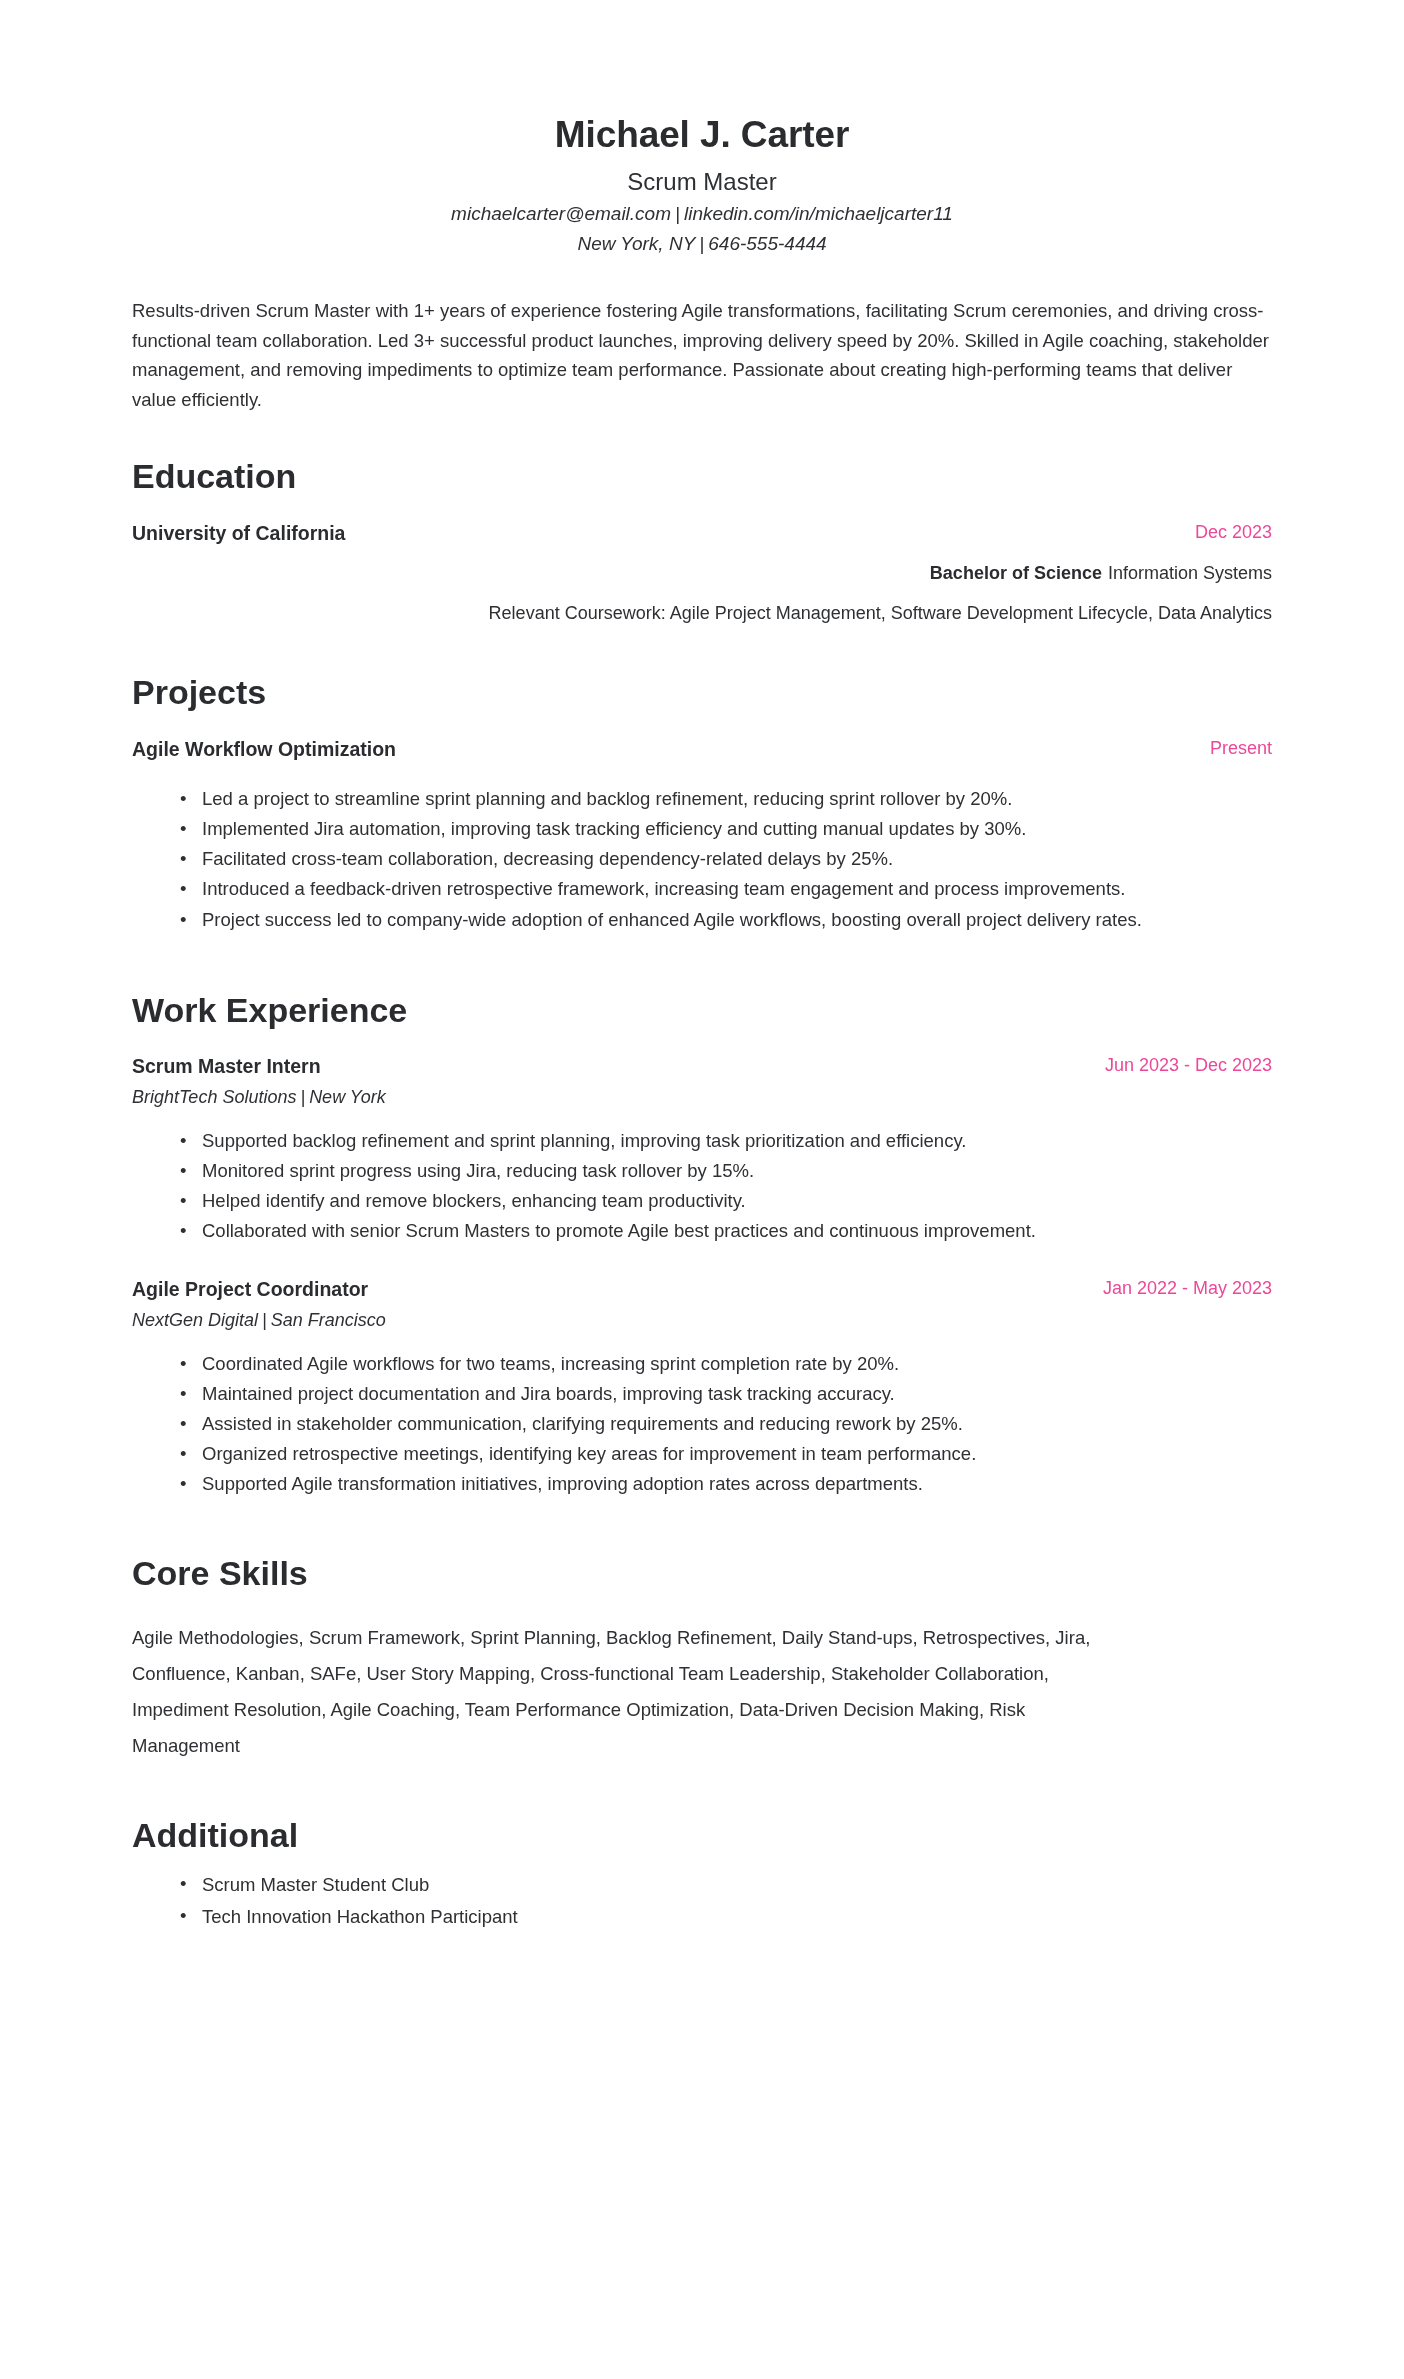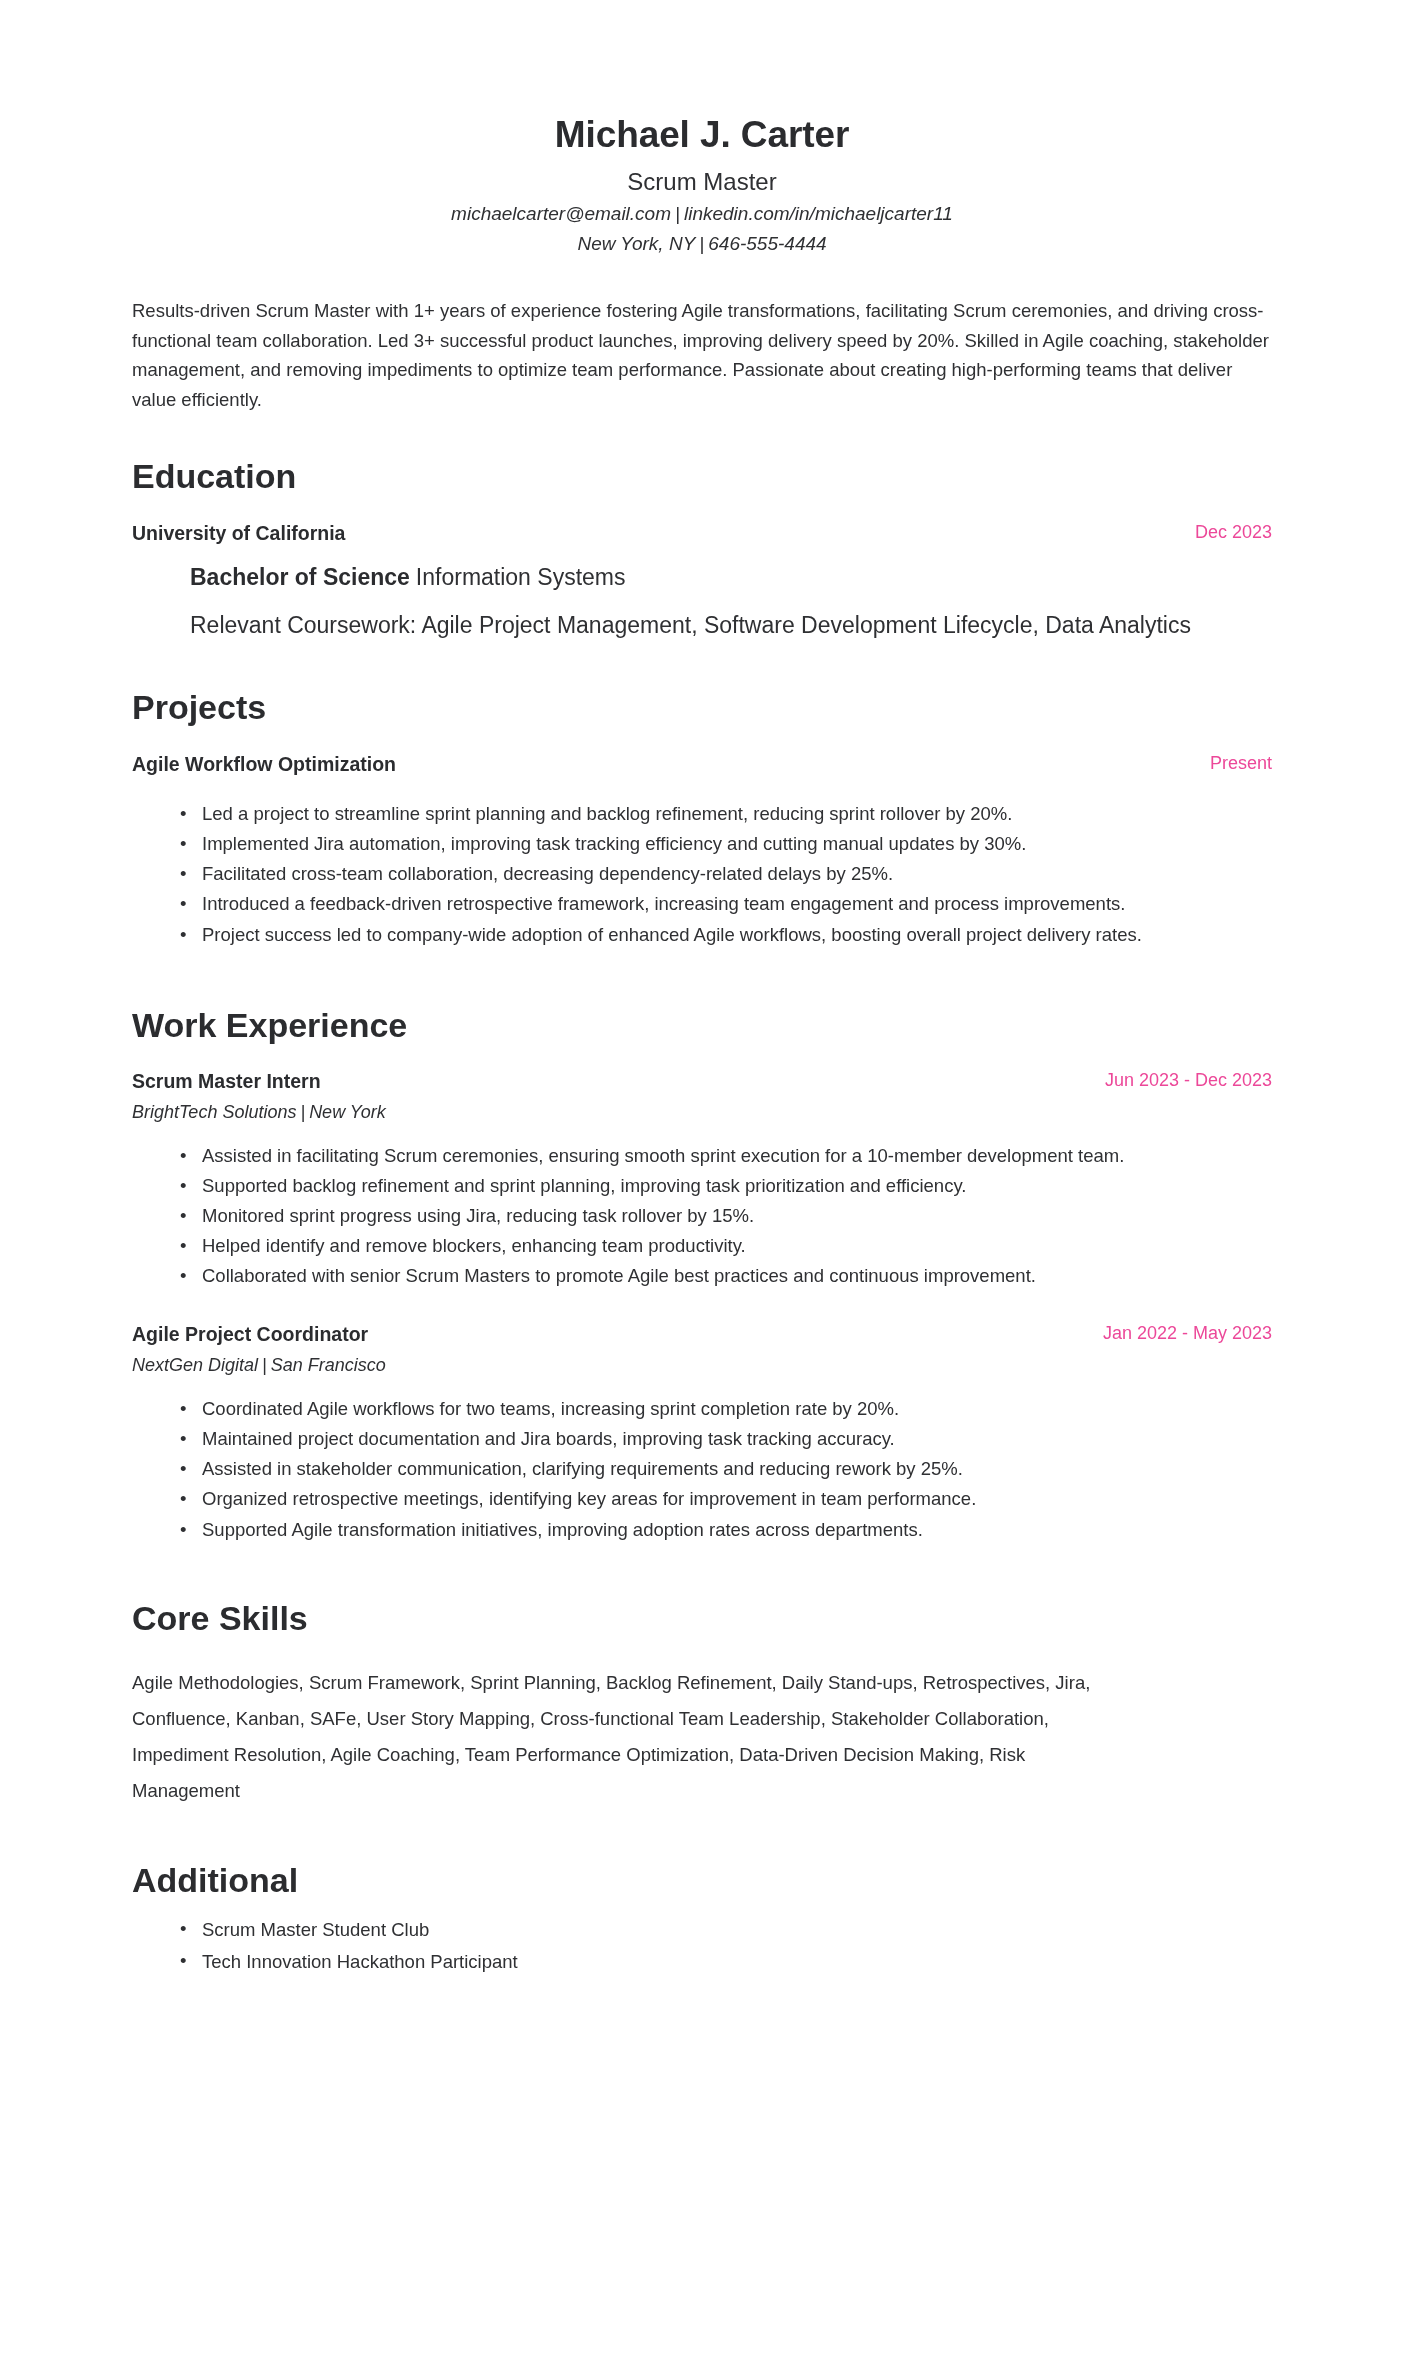--- a/index.html
+++ b/index.html
@@ -113,23 +113,24 @@
     font-style: italic;
     color: #2f3033;
     margin-top: 5px;
     line-height: 1.4;
   }
 
   
   .edu-detail {
     margin-left: 58px;
     margin-top: 14px;
-    font-size: 23px;
+    font-size: 18px;
     line-height: 1.5;
     color: #2f3033;
+    text-align: right;
   }
   .edu-degree strong {
     font-weight: bold;
     color: #2b2c2f;
   }
   .edu-degree .field {
     font-weight: normal;
     padding-left: 6px;
   }
   .edu-coursework {
@@ -241,21 +242,20 @@
 
     <div class="entry">
       <div class="entry-head">
         <div class="entry-name">Scrum Master Intern</div>
         <div class="entry-date">Jun 2023 - Dec 2023</div>
       </div>
       <div class="entry-sub">
         <span>BrightTech Solutions</span><span class="sep">|</span><span>New York</span>
       </div>
       <ul class="bullets tight">
-        <li>Assisted in facilitating Scrum ceremonies, ensuring smooth sprint execution for a 10-member development team.</li>
         <li>Supported backlog refinement and sprint planning, improving task prioritization and efficiency.</li>
         <li>Monitored sprint progress using Jira, reducing task rollover by 15%.</li>
         <li>Helped identify and remove blockers, enhancing team productivity.</li>
         <li>Collaborated with senior Scrum Masters to promote Agile best practices and continuous improvement.</li>
       </ul>
     </div>
 
     <div class="entry">
       <div class="entry-head">
         <div class="entry-name">Agile Project Coordinator</div>

